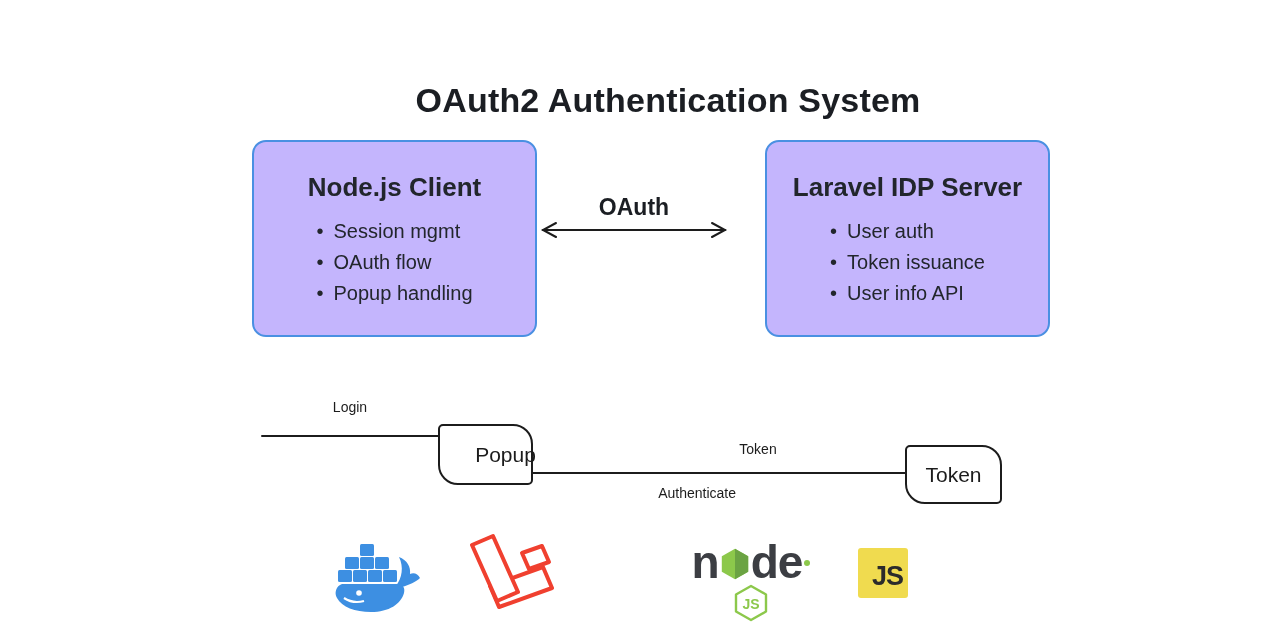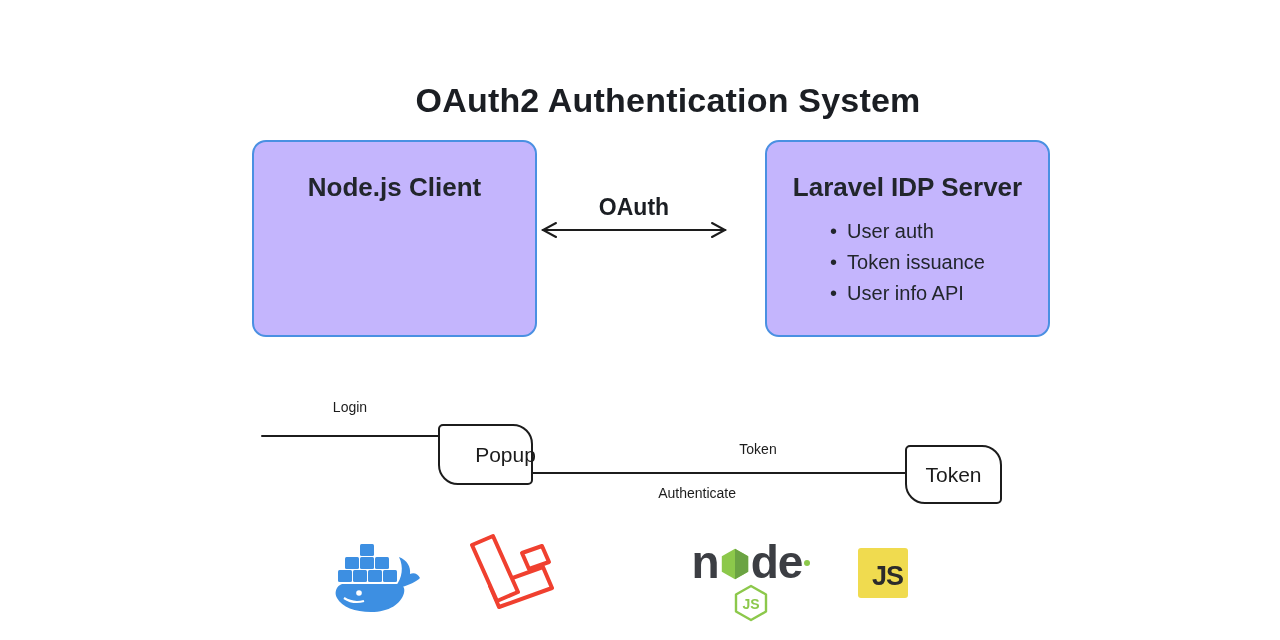--- a/index.html
+++ b/index.html
@@ -74,20 +74,25 @@
     font-size:27px;font-weight:bold;color:#2b2b2b;margin:6px 5px 0 0;letter-spacing:-1px;
   }
 </style>
 </head>
 <body>
 
 <h1 id="page-title" class="abs">OAuth2 Authentication System</h1>
 
 <div id="client-panel" class="panel abs">
   <div class="panel-title">Node.js Client</div>
+  <ul class="panel-list">
+    <li>Session mgmt</li>
+    <li>OAuth flow</li>
+    <li>Popup handling</li>
+  </ul>
 </div>
 
 <div id="server-panel" class="panel abs">
   <div class="panel-title">Laravel IDP Server</div>
   <ul class="panel-list">
     <li>User auth</li>
     <li>Token issuance</li>
     <li>User info API</li>
   </ul>
 </div>

